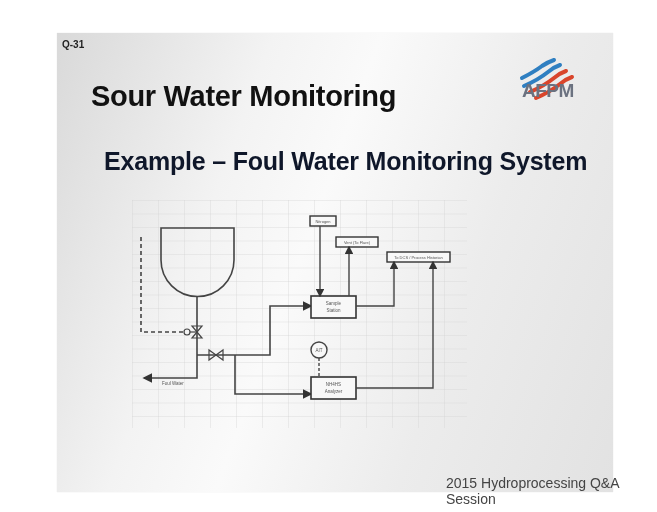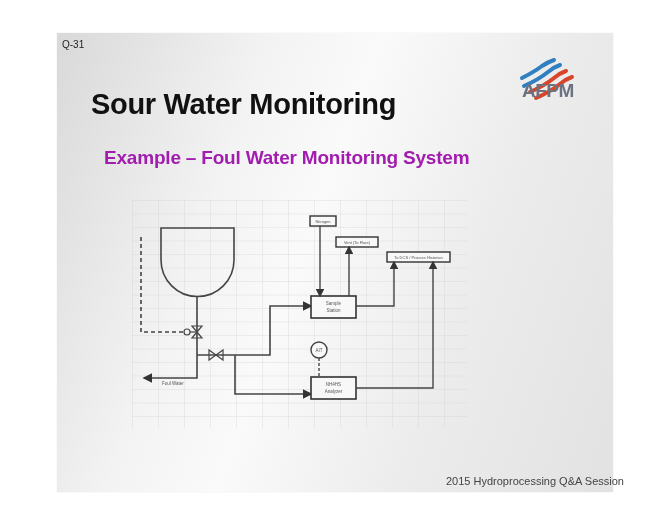--- a/index.html
+++ b/index.html
@@ -2,26 +2,26 @@
 <html><head>
   <meta charset="utf-8">
   <style>
     html, body { margin: 0; padding: 0; background: #ffffff; }
     body { width: 657px; height: 512px; position: relative; overflow: hidden; font-family: "Liberation Sans", sans-serif; }
     .slide {
       position: absolute; left: 57px; top: 33px; width: 556px; height: 459px;
       background: linear-gradient(110deg, #d9d9d9 0%, #f3f3f3 30%, #fafafa 45%, #ececec 70%, #e2e2e2 100%);
       box-shadow: 0 0 1px #e0e0e0;
     }
-    .qnum { position: absolute; left: 62px; top: 39px; font-size: 10px; font-weight: normal; color: #222; }
-    .title { position: absolute; left: 91px; top: 80px; font-size: 29px; font-weight: bold; color: #111; letter-spacing: -0.3px; margin-top: 8px; }
-    .subtitle { position: absolute; left: 104px; top: 147px; font-size: 19px; font-weight: bold; color: #a21caf; letter-spacing: -0.2px; }
+    .qnum { position: absolute; left: 62px; top: 39px; font-size: 10px; font-weight: bold; color: #222; }
+    .title { position: absolute; left: 91px; top: 80px; font-size: 29px; font-weight: bold; color: #111; letter-spacing: -0.3px; }
+    .subtitle { position: absolute; left: 104px; top: 147px; font-size: 25px; font-weight: bold; color: #0f172a; letter-spacing: -0.2px; }
     .logo { position: absolute; left: 514px; top: 52px; width: 70px; height: 70px; }
     .logo-text { position: absolute; left: 522px; top: 80px; font-size: 19px; font-weight: bold; color: #6b7280; letter-spacing: -0.5px; }
-    .footer { position: absolute; left: 446px; top: 475px; font-size: 11px; color: #444; }
+    .footer { position: absolute; left: 446px; top: 475px; font-size: 14px; color: #444; }
     .diagram { position: absolute; left: 132px; top: 200px; }
   </style>
 </head>
 <body>
 
 <div class="slide"></div>
 
 <div class="qnum">Q-31</div>
 <div class="title">Sour Water Monitoring</div>
 <div class="subtitle">Example – Foul Water Monitoring System</div>

